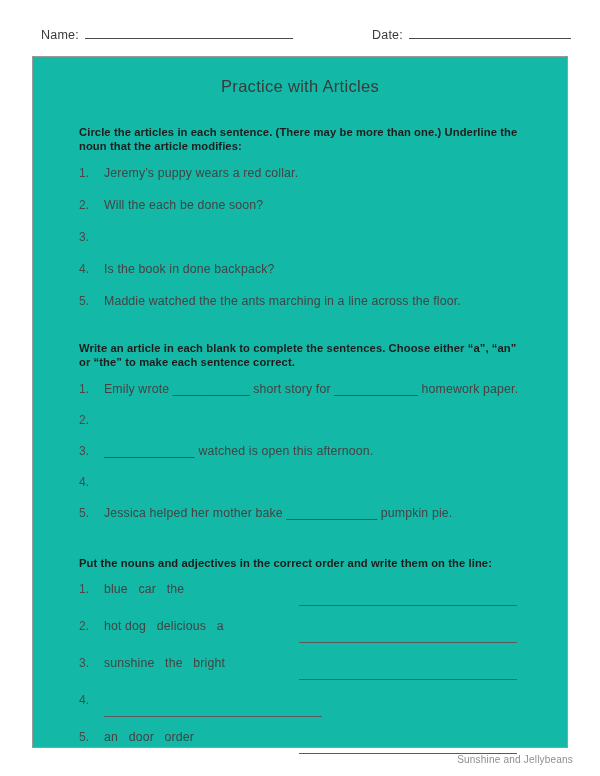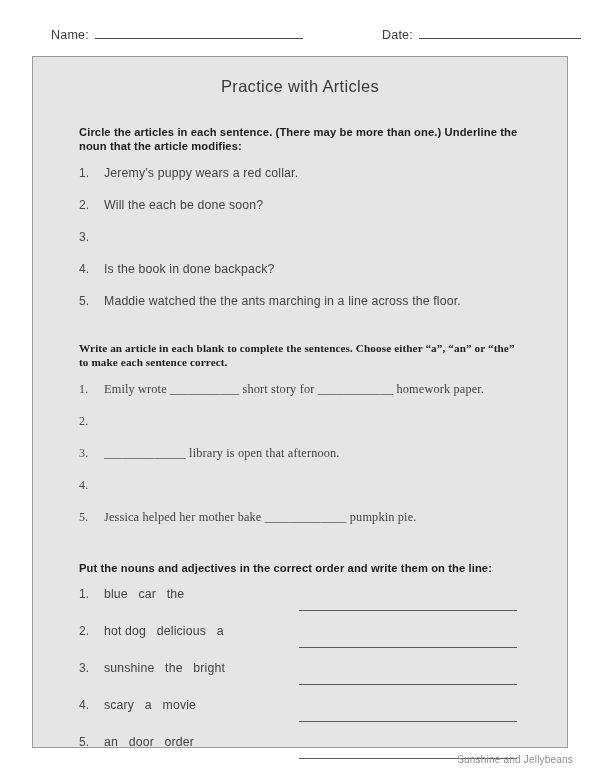--- a/index.html
+++ b/index.html
@@ -12,21 +12,21 @@
     background: #ffffff;
     font-family: "Liberation Sans", sans-serif;
     color: #3f3f3f;
     position: relative;
     overflow: hidden;
   }
 
   
   .namedate-row {
     position: absolute;
-    left: 16px;
+    left: 6px;
     top: 26px;
     width: 512px;
     height: 22px;
   }
   .field {
     position: absolute;
     display: flex;
     align-items: baseline;
     white-space: nowrap;
   }
@@ -48,36 +48,36 @@
 
   
   .worksheet-box {
     position: absolute;
     left: 32px;
     top: 56px;
     width: 536px;
     height: 692px;
     box-sizing: border-box;
     border: 1px solid #9a9a9a;
-    background: #e5e5e5;
+    background: #14b8a6;
   }
 
   .worksheet-title {
     text-align: center;
     font-size: 16.5px;
     color: #3a3a3a;
     margin-top: 20px;
     letter-spacing: 0.3px;
   }
 
   .section {
     padding: 0 0 0 46px;
   }
   .section-1 { margin-top: 29px; }
-  .section-2 { margin-top: 33px; font-family: Liberation Serif, serif; }
+  .section-2 { margin-top: 33px; }
   .section-3 { margin-top: 36px; }
 
   .section-heading {
     font-size: 11.2px;
     font-weight: bold;
     color: #1d1d1d;
     line-height: 14.4px;
     letter-spacing: 0.1px;
     max-width: 440px;
     margin-top: 8px;
@@ -187,21 +187,21 @@
     <div class="items">
       <div class="item">
         <span class="item-num">1.</span>
         <span class="item-text">Emily wrote ___________ short story for ____________ homework paper.</span>
       </div>
       <div class="item">
         <span class="item-num">2.</span>
       </div>
       <div class="item">
         <span class="item-num">3.</span>
-        <span class="item-text">_____________ library is open that afternoon.</span>
+        <span class="item-text">_____________ watched is open this afternoon.</span>
       </div>
       <div class="item">
         <span class="item-num">4.</span>
       </div>
       <div class="item">
         <span class="item-num">5.</span>
         <span class="item-text">Jessica helped her mother bake _____________ pumpkin pie.</span>
       </div>
     </div>
   </div>
@@ -219,21 +219,20 @@
         <span class="order-words">hot dog   delicious   a</span>
         <span class="order-rule"></span>
       </div>
       <div class="order-row">
         <span class="item-num">3.</span>
         <span class="order-words">sunshine   the   bright</span>
         <span class="order-rule"></span>
       </div>
       <div class="order-row">
         <span class="item-num">4.</span>
-        <span class="order-words">scary   a   movie</span>
         <span class="order-rule"></span>
       </div>
       <div class="order-row">
         <span class="item-num">5.</span>
         <span class="order-words">an   door   order</span>
         <span class="order-rule"></span>
       </div>
     </div>
   </div>
 

